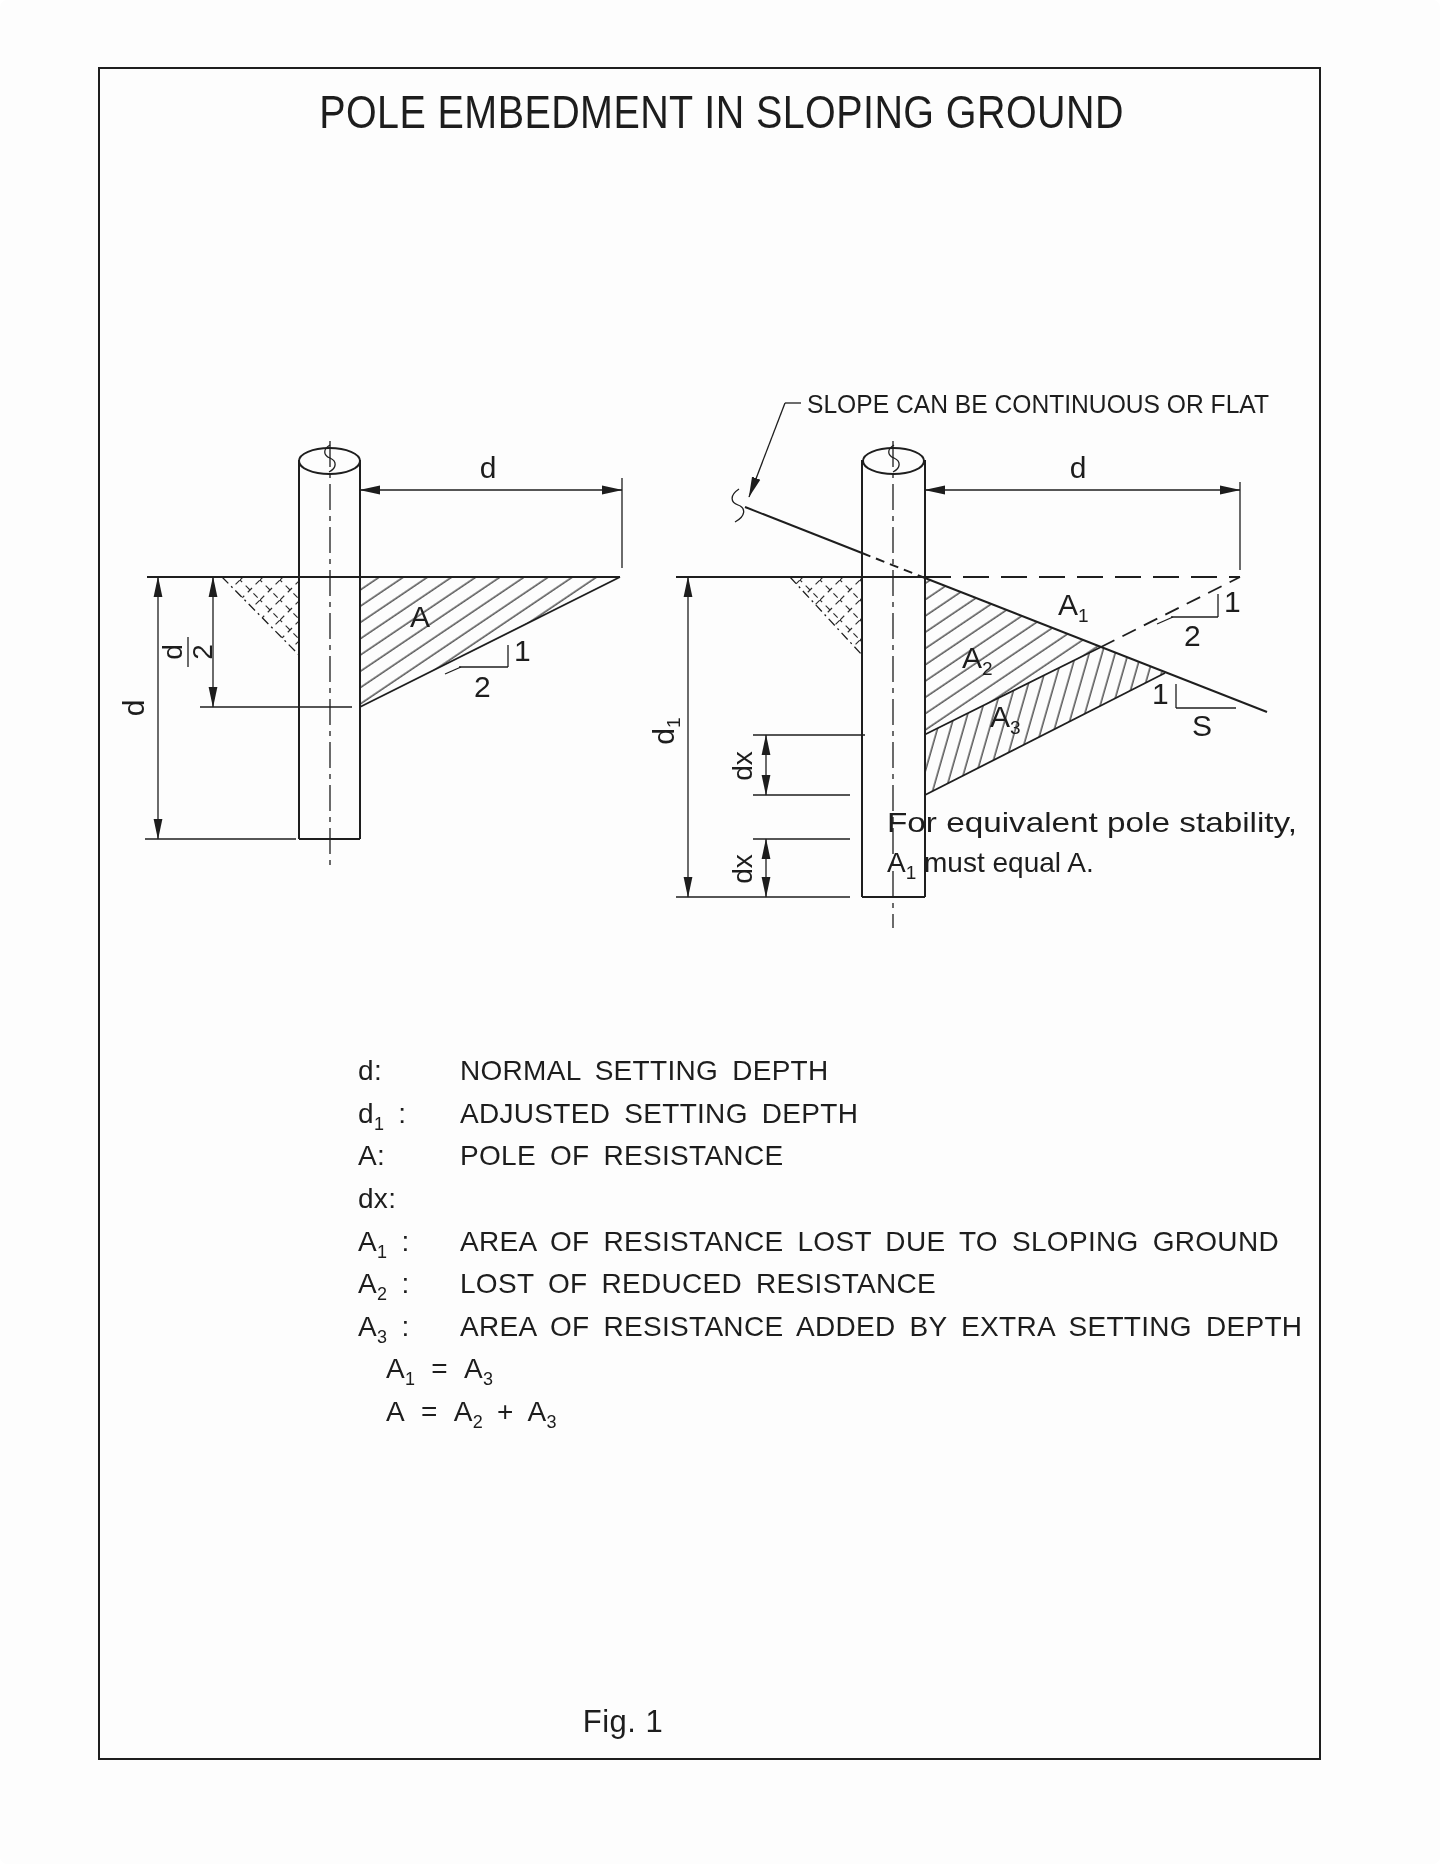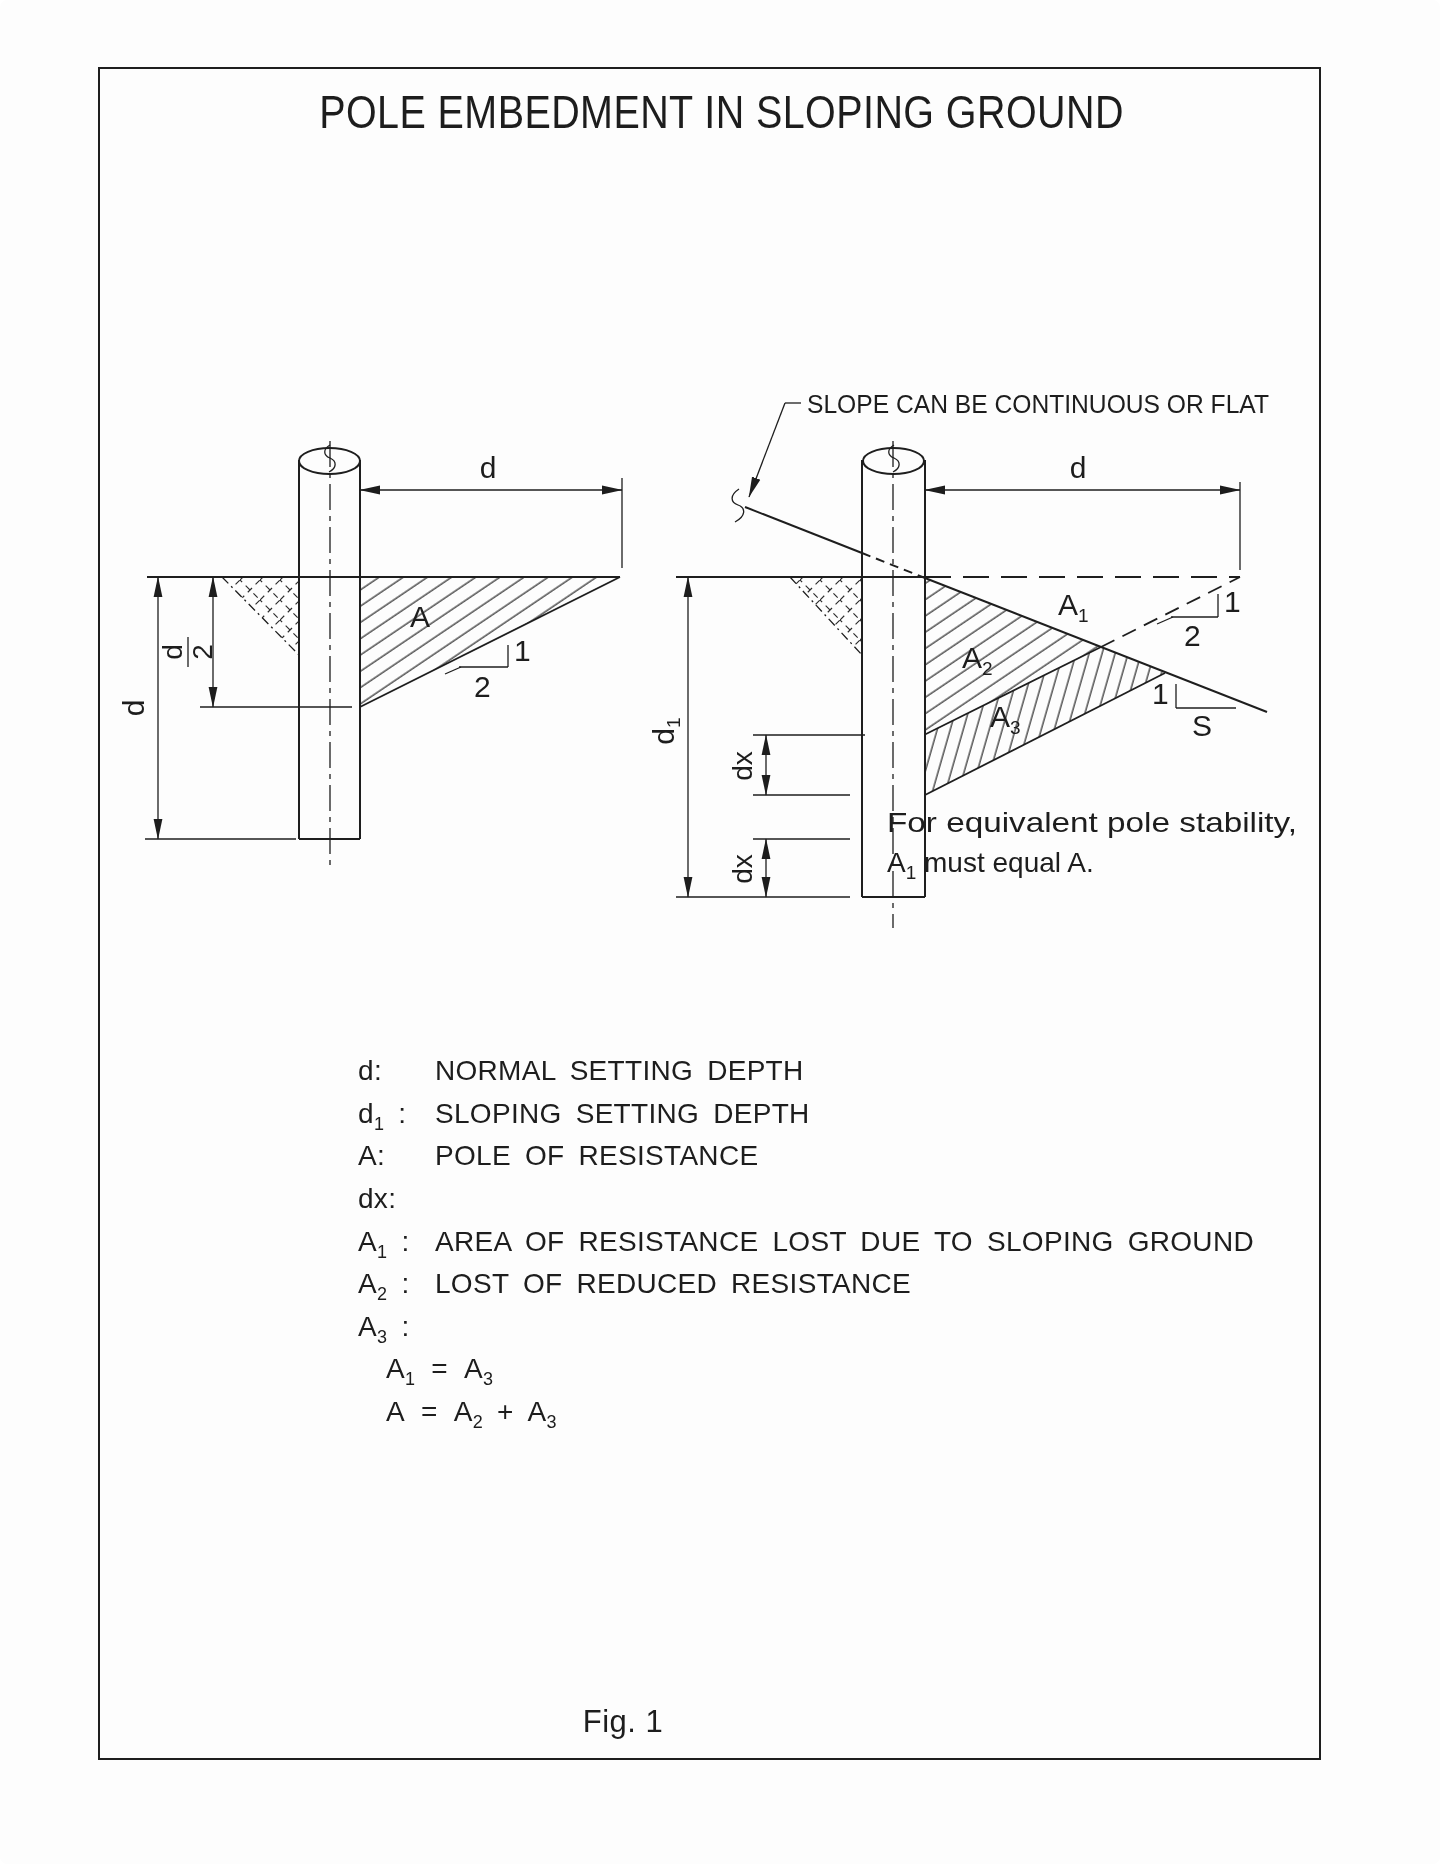--- a/index.html
+++ b/index.html
@@ -9,21 +9,21 @@
          border:2.4px solid #1e1e1e;}
   .title{position:absolute;left:110px;top:84px;width:1223px;text-align:center;
          font-size:47px;letter-spacing:0.5px;white-space:nowrap;
          transform:scaleX(0.84);transform-origin:50% 50%;}
   .fig-caption{position:absolute;left:98px;top:1704px;width:1050px;text-align:center;
          font-size:31px;letter-spacing:0.5px;}
   
   .lg-row{position:absolute;left:0;width:1440px;height:34px;font-size:28px;
           letter-spacing:0.3px;word-spacing:6px;white-space:nowrap;}
   .lg-sym{position:absolute;left:358px;}
-  .lg-txt{position:absolute;left:435px;text-align:right;}
+  .lg-txt{position:absolute;left:460px;text-align:right;}
   .lg-eq{position:absolute;left:358px;margin-left:28px;}
   sub.s{font-size:18px;vertical-align:-7px;line-height:0;}
   .opsp{display:inline-block;margin:0 16px;}
   .opsp2{display:inline-block;margin:0 14px;}
   
   text{font-family:"Liberation Sans",sans-serif;fill:#1d1d1d;}
   .t30{font-size:30px;} .t28{font-size:28px;} .t26{font-size:26px;}
   .svg-sub{font-size:19px;}
   .obj{stroke:#1e1e1e;stroke-width:2;fill:none;}
   .thin{stroke:#1e1e1e;stroke-width:1.3;fill:none;}
@@ -226,39 +226,40 @@
   </svg>
 
   <div>
 
     <div class="lg-row" style="top:1055px">
       <span class="lg-sym"><span>d</span><sub class="s"></sub><span>:</span></span>
       <span class="lg-txt">NORMAL SETTING DEPTH</span>
     </div>
     <div class="lg-row" style="top:1098px">
       <span class="lg-sym"><span>d</span><sub class="s">1</sub> <span>:</span></span>
-      <span class="lg-txt">SLOPING SETTING DEPTH</span>
+      <span class="lg-txt">ADJUSTED SETTING DEPTH</span>
     </div>
     <div class="lg-row" style="top:1140px">
       <span class="lg-sym"><span>A</span><sub class="s"></sub><span>:</span></span>
       <span class="lg-txt">POLE OF RESISTANCE</span>
     </div>
     <div class="lg-row" style="top:1183px">
       <span class="lg-sym"><span>dx</span><sub class="s"></sub><span>:</span></span>
     </div>
     <div class="lg-row" style="top:1226px">
       <span class="lg-sym"><span>A</span><sub class="s">1</sub> <span>:</span></span>
       <span class="lg-txt">AREA OF RESISTANCE LOST DUE TO SLOPING GROUND</span>
     </div>
     <div class="lg-row" style="top:1268px">
       <span class="lg-sym"><span>A</span><sub class="s">2</sub> <span>:</span></span>
       <span class="lg-txt">LOST OF REDUCED RESISTANCE</span>
     </div>
     <div class="lg-row" style="top:1311px">
       <span class="lg-sym"><span>A</span><sub class="s">3</sub> <span>:</span></span>
+      <span class="lg-txt">AREA OF RESISTANCE ADDED BY EXTRA SETTING DEPTH</span>
     </div>
 
     <div class="lg-row" style="top:1353px">
       <span class="lg-eq">
         <span>A</span><sub class="s">1</sub><span class="opsp">=</span><span>A</span><sub class="s">3</sub>
       </span>
     </div>
     <div class="lg-row" style="top:1396px">
       <span class="lg-eq">
         <span>A</span><span class="opsp">=</span><span>A</span><sub class="s">2</sub><span class="opsp2">+</span><span>A</span><sub class="s">3</sub>

